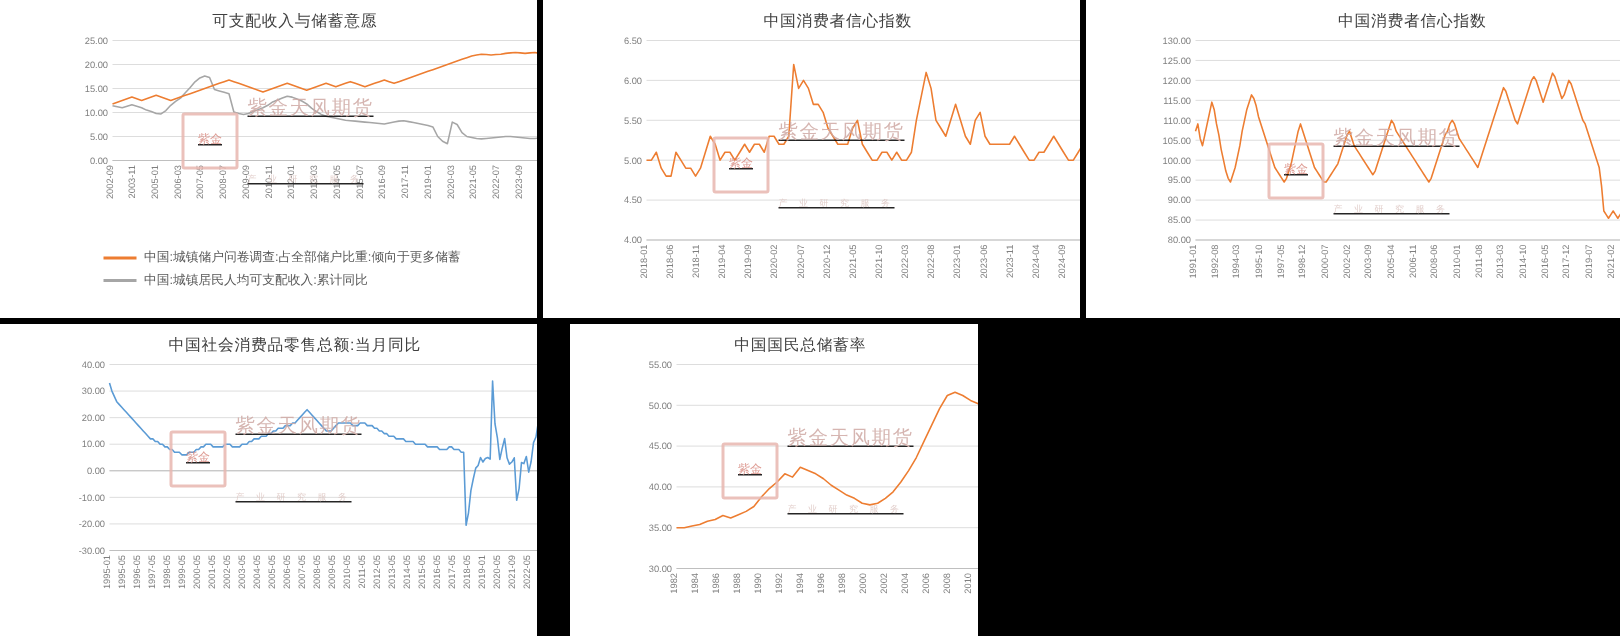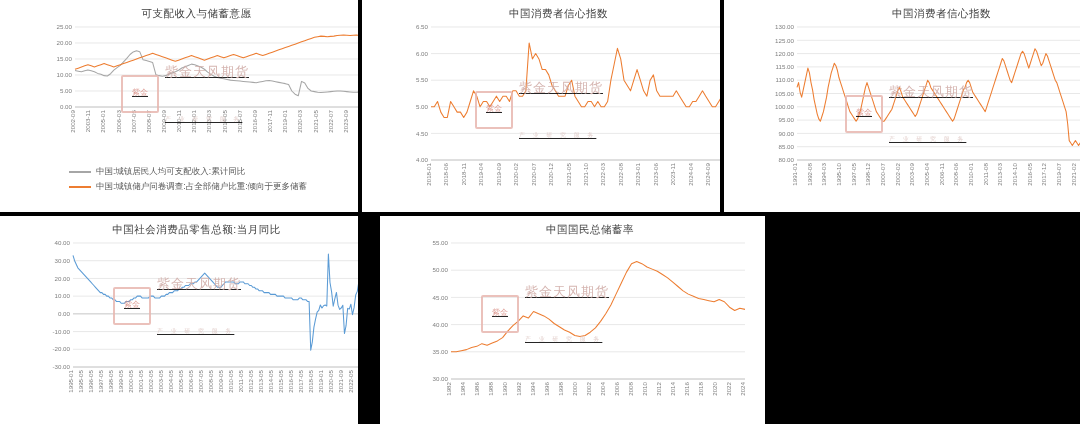--- a/index.html
+++ b/index.html
@@ -3,21 +3,21 @@
 <meta charset="utf-8">
 <style>
   html,body{margin:0;padding:0;background:#000;}
   body{width:1080px;height:424px;font-family:"Liberation Sans",sans-serif;overflow:hidden;}
   .grid{position:relative;width:1080px;height:424px;}
   .panel{position:absolute;background:#fff;box-sizing:border-box;overflow:hidden;padding-left:35px;}
   #p1{left:0;top:0;width:358px;height:212px;}
   #p2{left:362px;top:0;width:358px;height:212px;}
   #p3{left:724px;top:0;width:400px;height:212px;}
   #p4{left:0;top:216px;width:358px;height:250px;}
-  #p5{left:380px;top:216px;width:385px;height:208px;}
+  #p5{left:380px;top:216px;width:272px;height:208px;}
   .title{text-align:center;font-size:10.5px;color:#404040;padding-top:7px;letter-spacing:.5px;}
   .plotwrap{position:relative;width:100%;}
   svg{display:block;}
   .wm{position:absolute;pointer-events:none;display:flex;align-items:center;gap:6px;opacity:.85;text-decoration:underline;}
   .wm .seal{width:34px;height:34px;border:2px solid #e8b7b0;color:#d88a80;display:flex;align-items:center;justify-content:center;font-size:8px;line-height:1.05;font-family:"Liberation Serif",serif;text-align:center;border-radius:2px;}
   .wm .txt{display:flex;flex-direction:column;gap:32px;}
   .wm .t1{font-size:13px;color:#cfa9a4;font-family:"Liberation Serif",serif;letter-spacing:1px;}
   .wm .t2{font-size:6px;color:#ddc6c2;letter-spacing:3px;margin-top:2px;}
   .legend{font-size:8.5px;color:#595959;padding:2px 0 0 34px;}
   .legend .row{display:flex;align-items:center;gap:5px;margin-top:3px;}
@@ -81,26 +81,26 @@
       <div class="wm" style="left:86px;top:42px;">
         <div class="seal">紫金</div>
         <div class="txt">
           <div class="t1">紫金天风期货</div>
           <div class="t2">产 业 研 究 服 务</div>
         </div>
       </div>
     </div>
     <div class="legend">
       <div class="row">
+          <span class="swatch" style="border-color:#ed7d31"></span>
+          <span>中国:城镇储户问卷调查:占全部储户比重:倾向于更多储蓄</span>
+        </div>
+      <div class="row">
           <span class="swatch" style="border-color:#a6a6a6"></span>
           <span>中国:城镇居民人均可支配收入:累计同比</span>
-        </div>
-      <div class="row">
-          <span class="swatch" style="border-color:#ed7d31"></span>
-          <span>中国:城镇储户问卷调查:占全部储户比重:倾向于更多储蓄</span>
         </div>
     </div>
   </div>
 
   <div class="panel" id="p2">
     <div class="title">中国消费者信心指数</div>
     <div class="plotwrap">
       <svg id="svg2" width="358" height="185" viewBox="0 0 358 185">
           <line x1="34" y1="139" x2="348" y2="139" stroke="#d9d9d9" stroke-width="0.6"></line>
           <text x="31" y="141.2" text-anchor="end" class="tickl">4.00</text>

